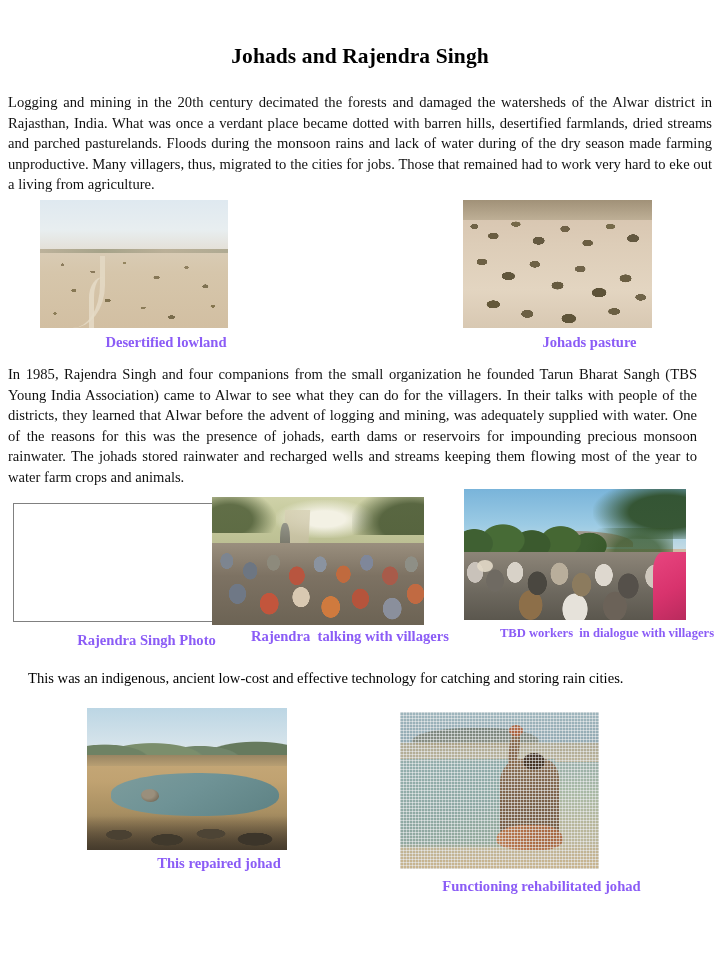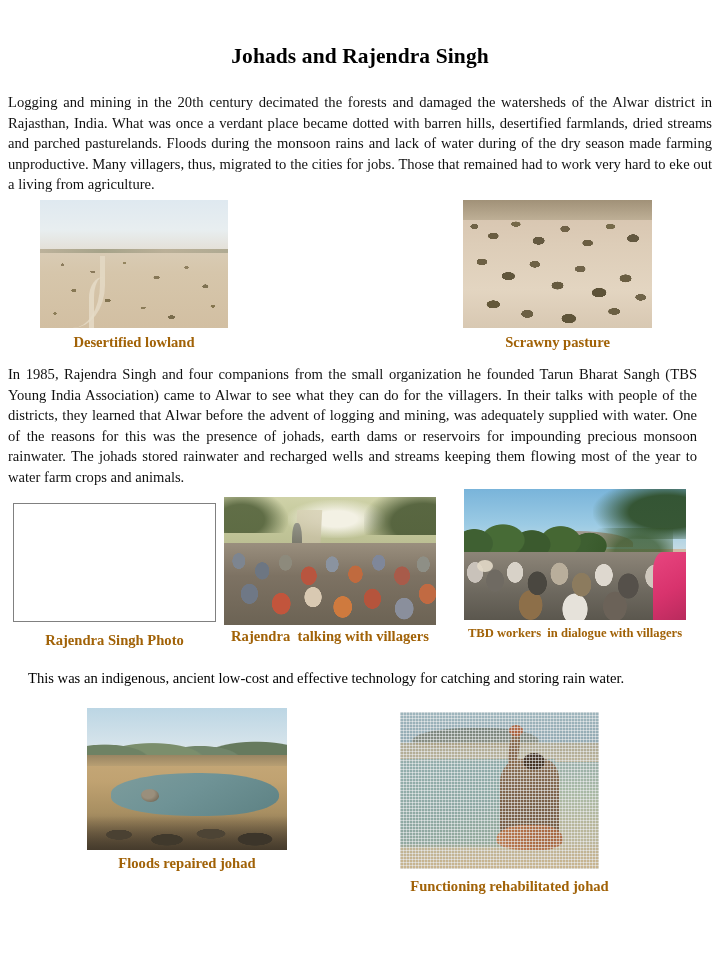--- a/index.html
+++ b/index.html
@@ -59,21 +59,22 @@
     position: relative;
     overflow: hidden;
     background: #cdbba4;
   }
   .caption {
     position: absolute;
     font-weight: bold;
     font-size: 14.6px;
     white-space: pre;
     text-align: center;
-    color: #a16207;
+    color: #8b5cf6;
+    margin-left: 32px;
   }
   .caption.small { font-size: 12.6px; }
 
   
   .img-placeholder {
     position: absolute;
     left: 13px; top: 503px;
     width: 203px; height: 119px;
     border: 1.5px solid #808080;
     background: #ffffff;
@@ -452,29 +453,29 @@
 
 
   <div class="figure" style="left:463px; top:200px;">
     <div class="photo p3" style="width:189px;height:128px;">
       <div class="ph-inner">
         <div class="layer ground"></div>
         <div class="layer far"></div>
         <div class="layer bush"></div>
       </div>
     </div>
-    <div class="caption" style="left:0; top:134px; width:189px;">Scrawny pasture</div>
+    <div class="caption" style="left:0; top:134px; width:189px;">Johads pasture</div>
   </div>
 
   <div class="para para-2">In 1985, Rajendra Singh and four companions from the small organization he founded Tarun Bharat Sangh  (TBS Young India Association) came to Alwar to see what they can do for the villagers.  In their talks  with  people of the districts, they learned that Alwar before the advent of logging and mining, was adequately supplied with water.  One of the reasons for this was the presence of johads, earth dams or reservoirs for impounding precious monsoon rainwater.  The johads stored rainwater and recharged wells and streams keeping them flowing most of the year to water farm crops and animals.</div>
 
   <div class="img-placeholder"></div>
   <div class="caption" style="left:13px; top:632px; width:203px;">Rajendra Singh Photo</div>
 
-  <div class="figure" style="left:224px; top:497px;">
+  <div class="figure" style="left:212px; top:497px;">
     <div class="photo p4" style="width:212px;height:128px;">
       <div class="ph-inner">
         <div class="layer field"></div>
         <div class="layer fieldHaze"></div>
         <div class="layer path"></div>
         <div class="layer treeL"></div>
         <div class="layer treeR"></div>
         <div class="layer standing"></div>
         <div class="layer crowd"></div>
       </div>
@@ -491,35 +492,35 @@
         <div class="layer canopy"></div>
         <div class="layer canopy2"></div>
         <div class="layer crowd"></div>
         <div class="layer turban"></div>
         <div class="layer pink"></div>
       </div>
     </div>
     <div class="caption small" style="left:-8px; top:137px; width:238px;">TBD workers  in dialogue with villagers</div>
   </div>
 
-  <div class="para-3">This was an indigenous, ancient low-cost and effective technology for catching and storing rain water.</div>
+  <div class="para-3">This was an indigenous, ancient low-cost and effective technology for catching and storing rain cities.</div>
 
   <div class="figure" style="left:87px; top:708px;">
     <div class="photo p6" style="width:200px;height:142px;">
       <div class="ph-inner">
         <div class="layer sky"></div>
         <div class="layer hills"></div>
         <div class="layer bank"></div>
         <div class="layer farBank"></div>
         <div class="layer water"></div>
         <div class="layer rock"></div>
         <div class="layer rubble"></div>
       </div>
     </div>
-    <div class="caption" style="left:-13px; top:147px; width:226px;">Floods repaired johad</div>
+    <div class="caption" style="left:-13px; top:147px; width:226px;">This repaired johad</div>
   </div>
 
   <div class="figure" style="left:400px; top:712px;">
     <div class="photo p7" style="width:199px;height:157px;">
       <div class="ph-inner">
         <div class="layer base"></div>
         <div class="layer ridge"></div>
         <div class="layer bank"></div>
         <div class="layer lake"></div>
         <div class="layer shore"></div>

